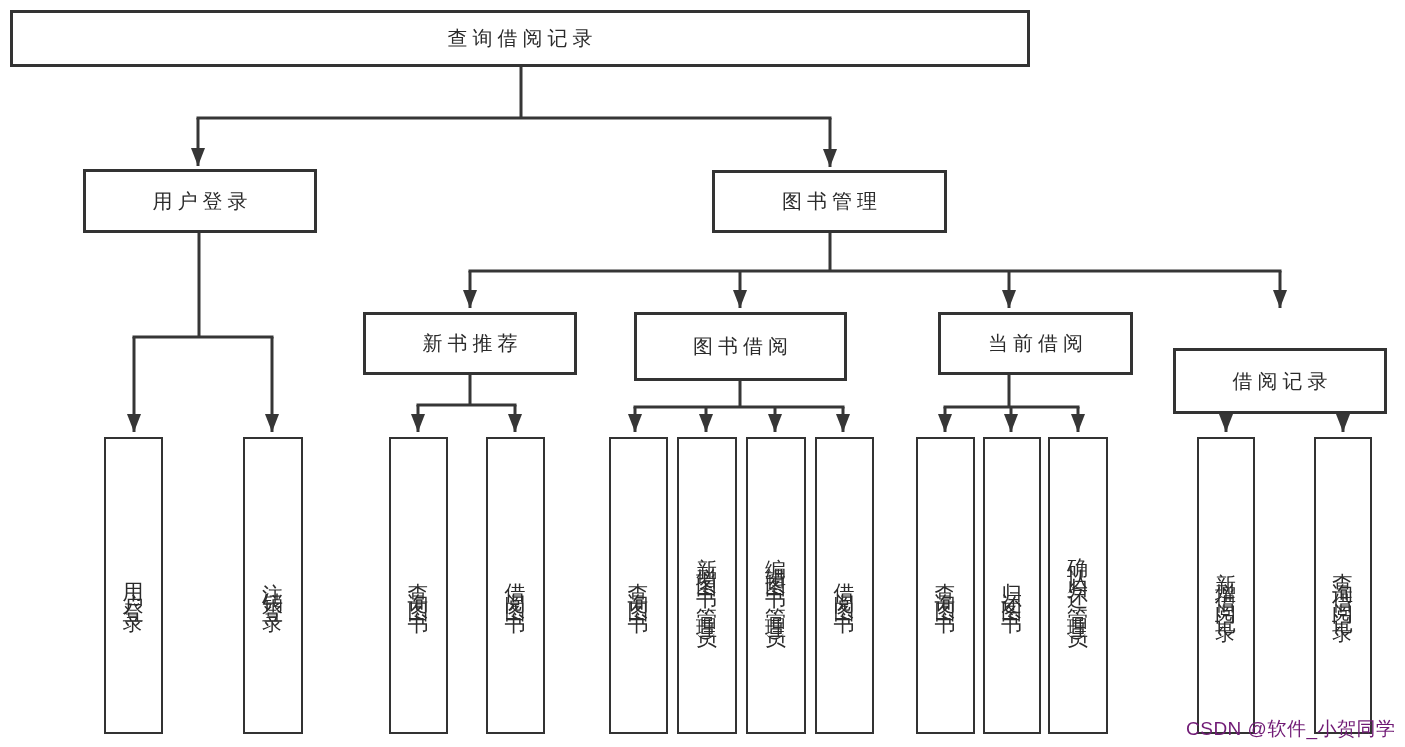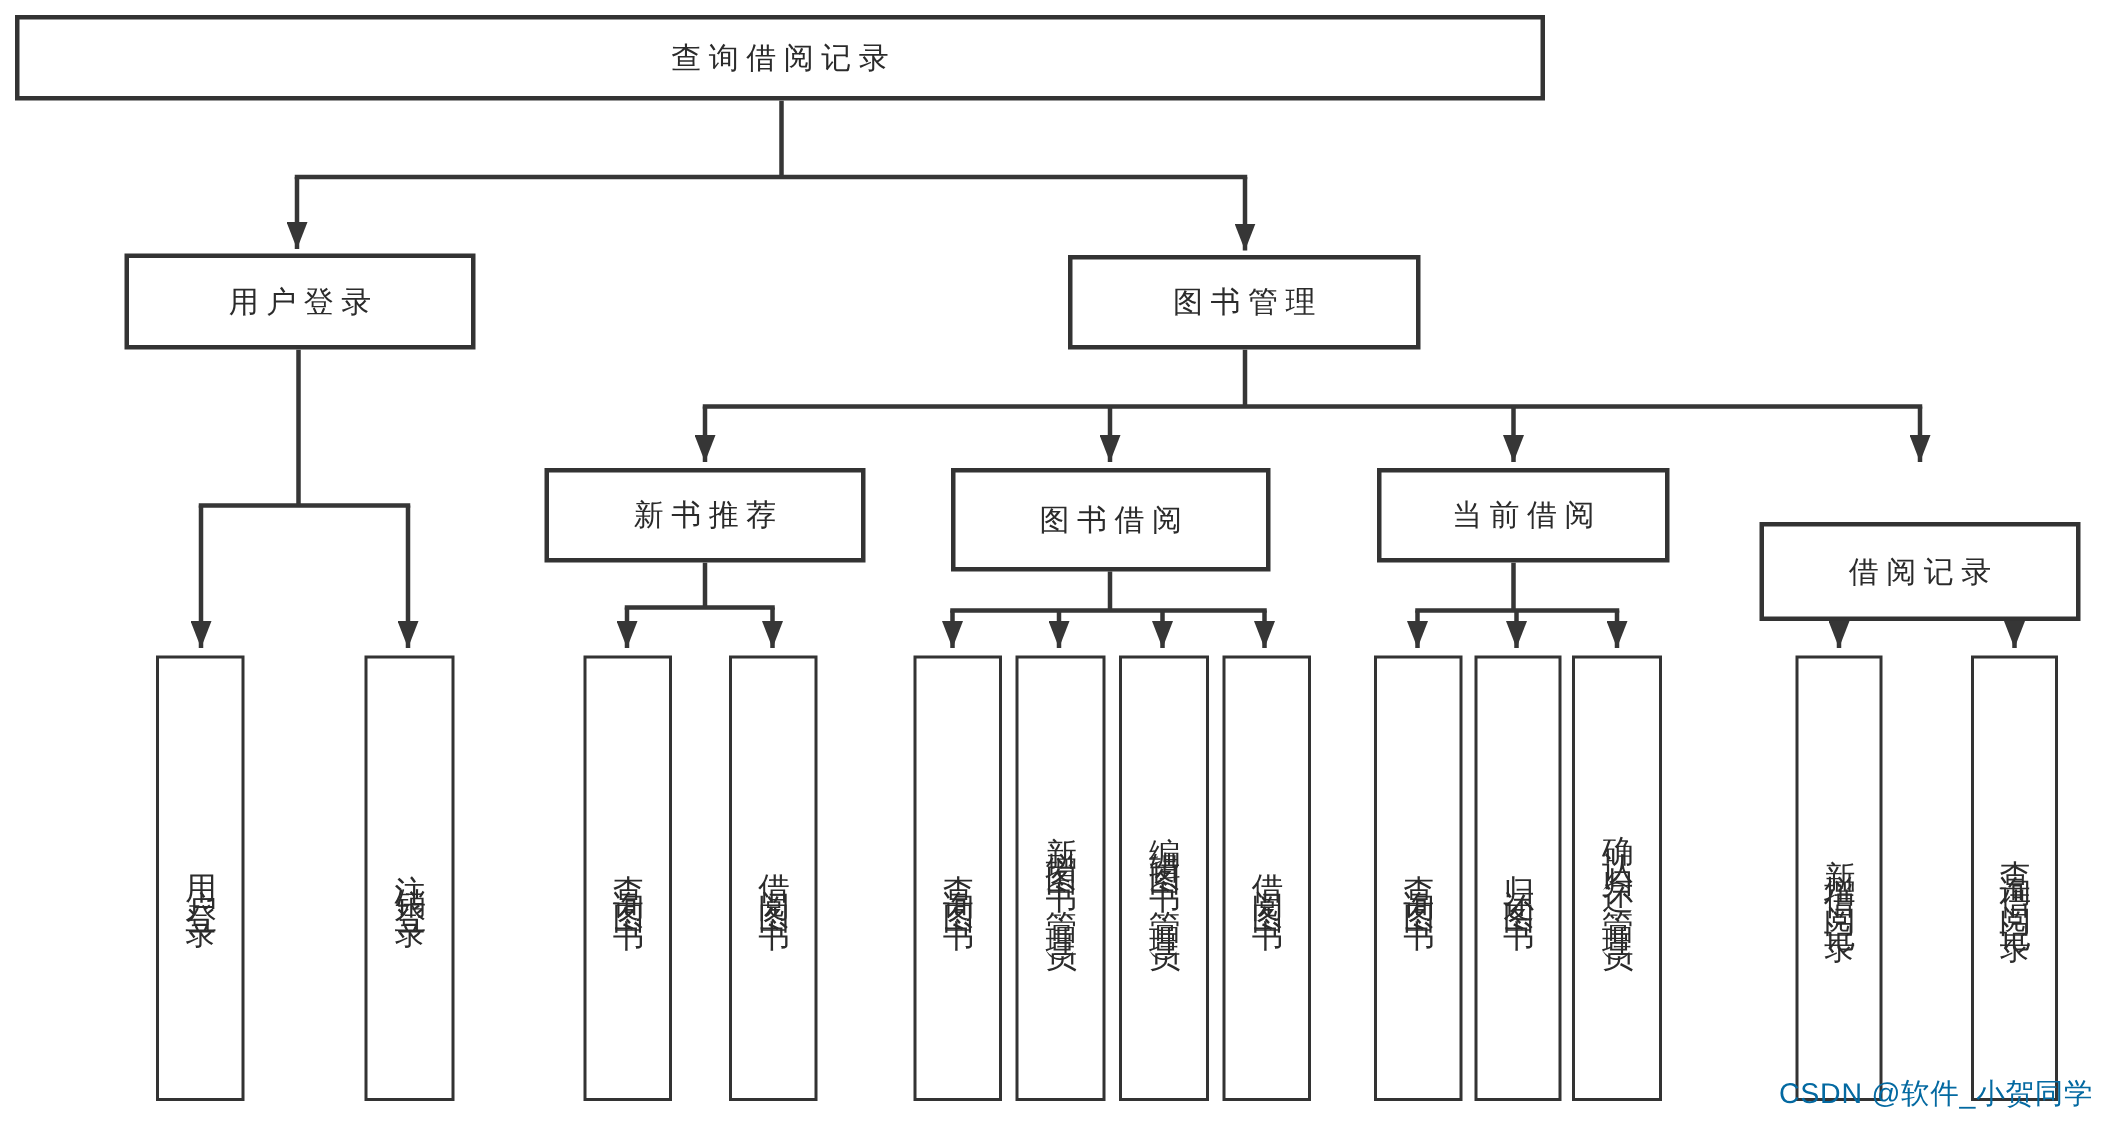--- a/index.html
+++ b/index.html
@@ -17,39 +17,39 @@
   .vnode span{
     writing-mode:vertical-rl;text-orientation:mixed;
     font-size:21px;letter-spacing:10px;line-height:1;white-space:nowrap;
   }
   
   #n-root   {left:10px;  top:10px;  width:1020px;height:57px;}
   #n-login  {left:83px;  top:169px; width:234px; height:64px;}
   #n-mgmt   {left:712px; top:170px; width:235px; height:63px;}
   #n-newrec {left:363px; top:312px; width:214px; height:63px;}
   #n-borrow {left:634px; top:312px; width:213px; height:69px;}
-  #n-current{left:918px; top:312px; width:195px; height:63px;}
+  #n-current{left:938px; top:312px; width:195px; height:63px;}
   #n-records{left:1173px;top:312px; width:214px; height:66px;margin-top:36px;}
   
   #l-login   {left:104px; width:59px;}
   #l-logout  {left:243px; width:60px;}
   #l-nr-query{left:389px; width:59px;}
   #l-nr-brw  {left:486px; width:59px;}
   #l-bb-query{left:609px; width:59px;}
   #l-bb-add  {left:677px; width:60px;}
   #l-bb-edit {left:746px; width:60px;}
   #l-bb-brw  {left:815px; width:59px;}
   #l-cb-query{left:916px; width:59px;}
   #l-cb-ret  {left:983px; width:58px;}
   #l-cb-conf {left:1048px;width:60px;}
   #l-br-add  {left:1197px;width:58px;}
   #l-br-query{left:1314px;width:58px;}
   #watermark{
     position:absolute;left:1186px;top:716px;z-index:3;
-    font-size:19px;color:#0369a1;letter-spacing:0.5px;white-space:nowrap;
+    font-size:19px;color:#701a75;letter-spacing:0.5px;white-space:nowrap;
   }
 </style>
 </head>
 <body>
 
 <div id="canvas">
 
   <svg id="connectors" width="1405" height="747" viewBox="0 0 1405 747">
     <defs>
       <marker id="ah" markerUnits="userSpaceOnUse" markerWidth="18" markerHeight="14" refX="18" refY="7" orient="auto">

